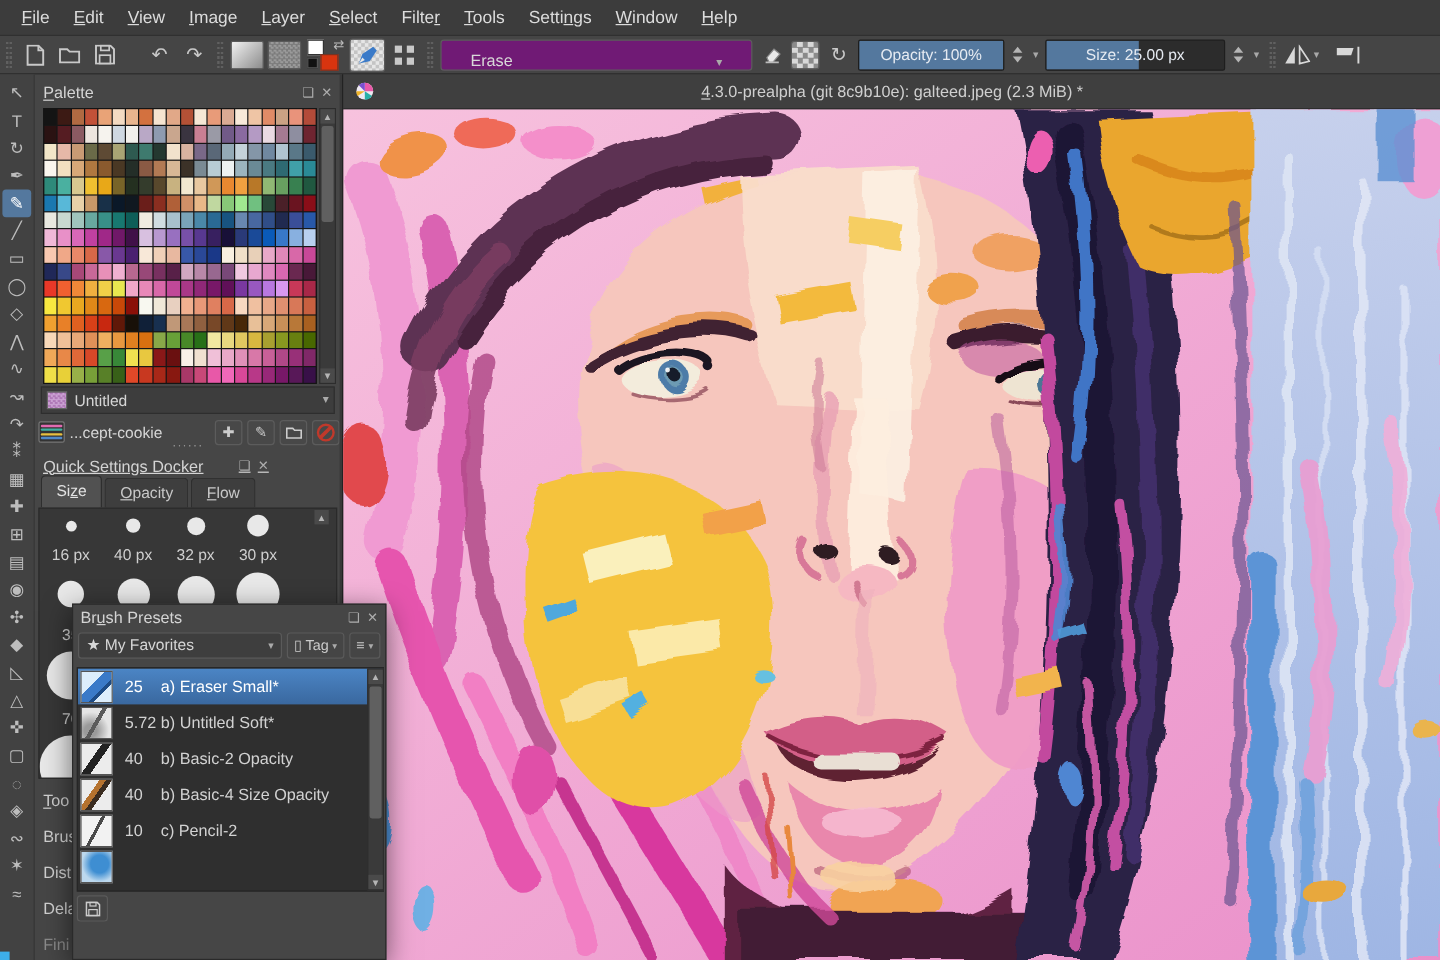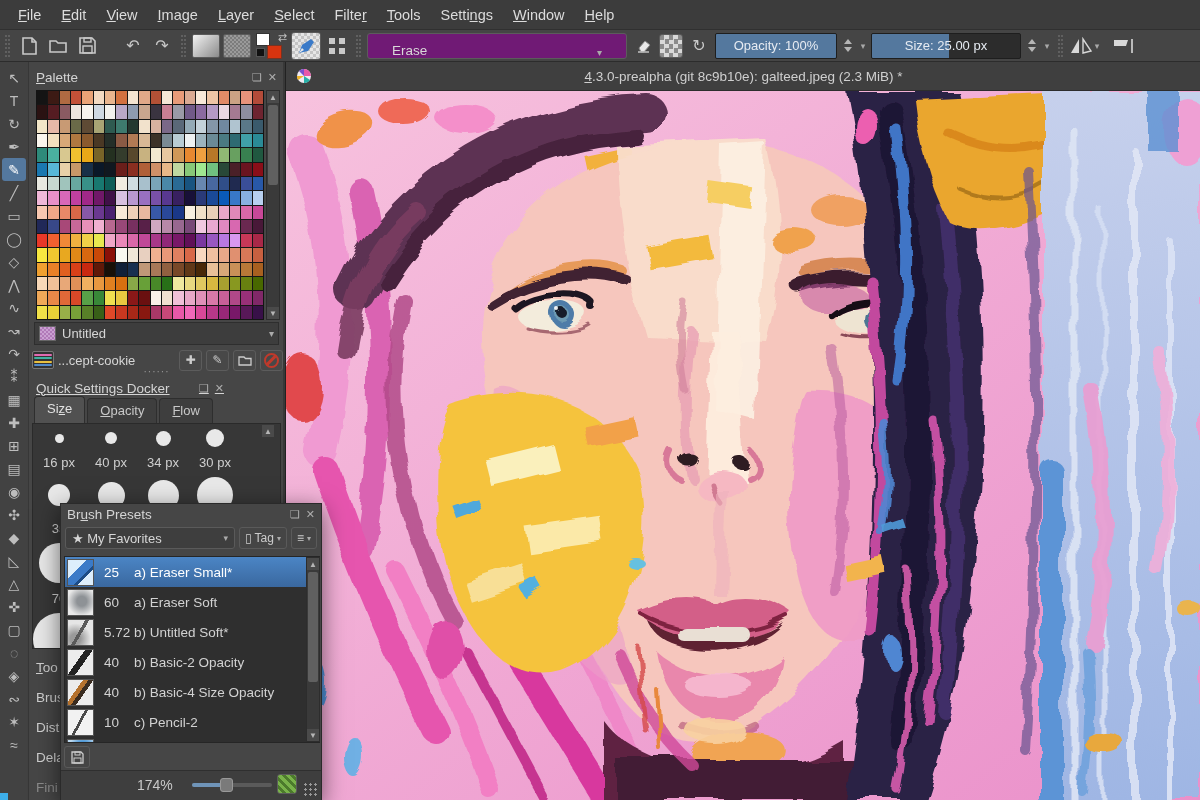--- a/index.html
+++ b/index.html
@@ -690,21 +690,21 @@
         <div class="qs-cell">
           <div class="qs-circ" style="width: 15px; height: 15px;"></div>
         </div>
         <div class="qs-cell">
           <div class="qs-circ" style="width: 18px; height: 18px;"></div>
         </div>
       </div>
       <div class="qs-row" style="height: 20px;">
         <div class="qs-cell qs-lab">16 px</div>
         <div class="qs-cell qs-lab">40 px</div>
-        <div class="qs-cell qs-lab">34 px</div>
+        <div class="qs-cell qs-lab">32 px</div>
         <div class="qs-cell qs-lab">30 px</div>
       </div>
       <div class="qs-row" style="height: 46px;">
         <div class="qs-cell">
           <div class="qs-circ" style="width: 22px; height: 22px;"></div>
         </div>
         <div class="qs-cell">
           <div class="qs-circ" style="width: 27px; height: 27px;"></div>
         </div>
         <div class="qs-cell">
@@ -937,25 +937,20 @@
       <span style="font-size:8px;color:#aaa;">▾</span>
     </span>
   </div>
   <div id="brush-list">
       <div class="brow selected">
         <span class="thumb t-eraser-blue"></span>
         <span class="bsize">25</span>
         <span class="bname">a) Eraser Small*</span>
       </div>
       <div class="brow">
-        <span class="thumb t-soft"></span>
-        <span class="bsize">60</span>
-        <span class="bname">a) Eraser Soft</span>
-      </div>
-      <div class="brow">
         <span class="thumb t-airbrush"></span>
         <span class="bsize">5.72</span>
         <span class="bname">b) Untitled Soft*</span>
       </div>
       <div class="brow">
         <span class="thumb t-basic2"></span>
         <span class="bsize">40</span>
         <span class="bname">b) Basic-2 Opacity</span>
       </div>
       <div class="brow">
@@ -979,25 +974,16 @@
   </div>
   <div id="brush-search-row">
     <span class="small-btn" style="width:26px;">
       <svg width="13" height="13" viewBox="0 0 13 13">
           <path d="M1 1h9l2 2v9H1z" fill="none" stroke="#ccc" stroke-width="1.3"></path>
           <rect x="3" y="7" width="7" height="5" fill="none" stroke="#ccc"></rect>
           <rect x="4" y="1" width="5" height="3" fill="none" stroke="#ccc"></rect>
         </svg>
     </span>
   </div>
-  <div id="brush-footer">
-    <span id="zoom-text">174%</span>
-    <span id="zoom-slider">
-      <i id="zoom-fill" style="width: 42%;"></i>
-      <i id="zoom-handle" style="left: calc(42% - 6px);"></i>
-    </span>
-    <span id="pattern-btn"></span>
-    <span id="grip"></span>
-  </div>
 </div>
 
 <div id="corner-blue"></div>
 <div class="splitter" style="left:283px;top:62px;width:2px;height:738px;"></div>
 
 </body></html>

